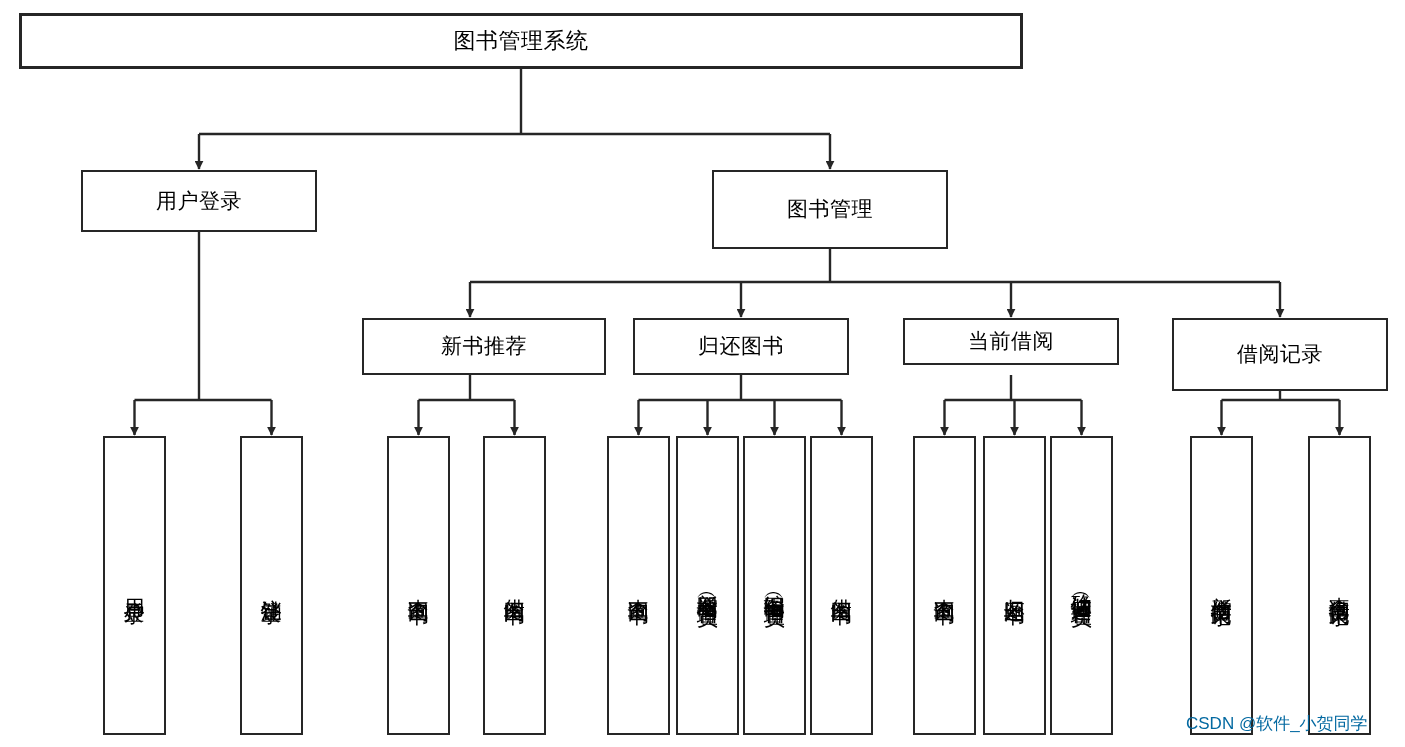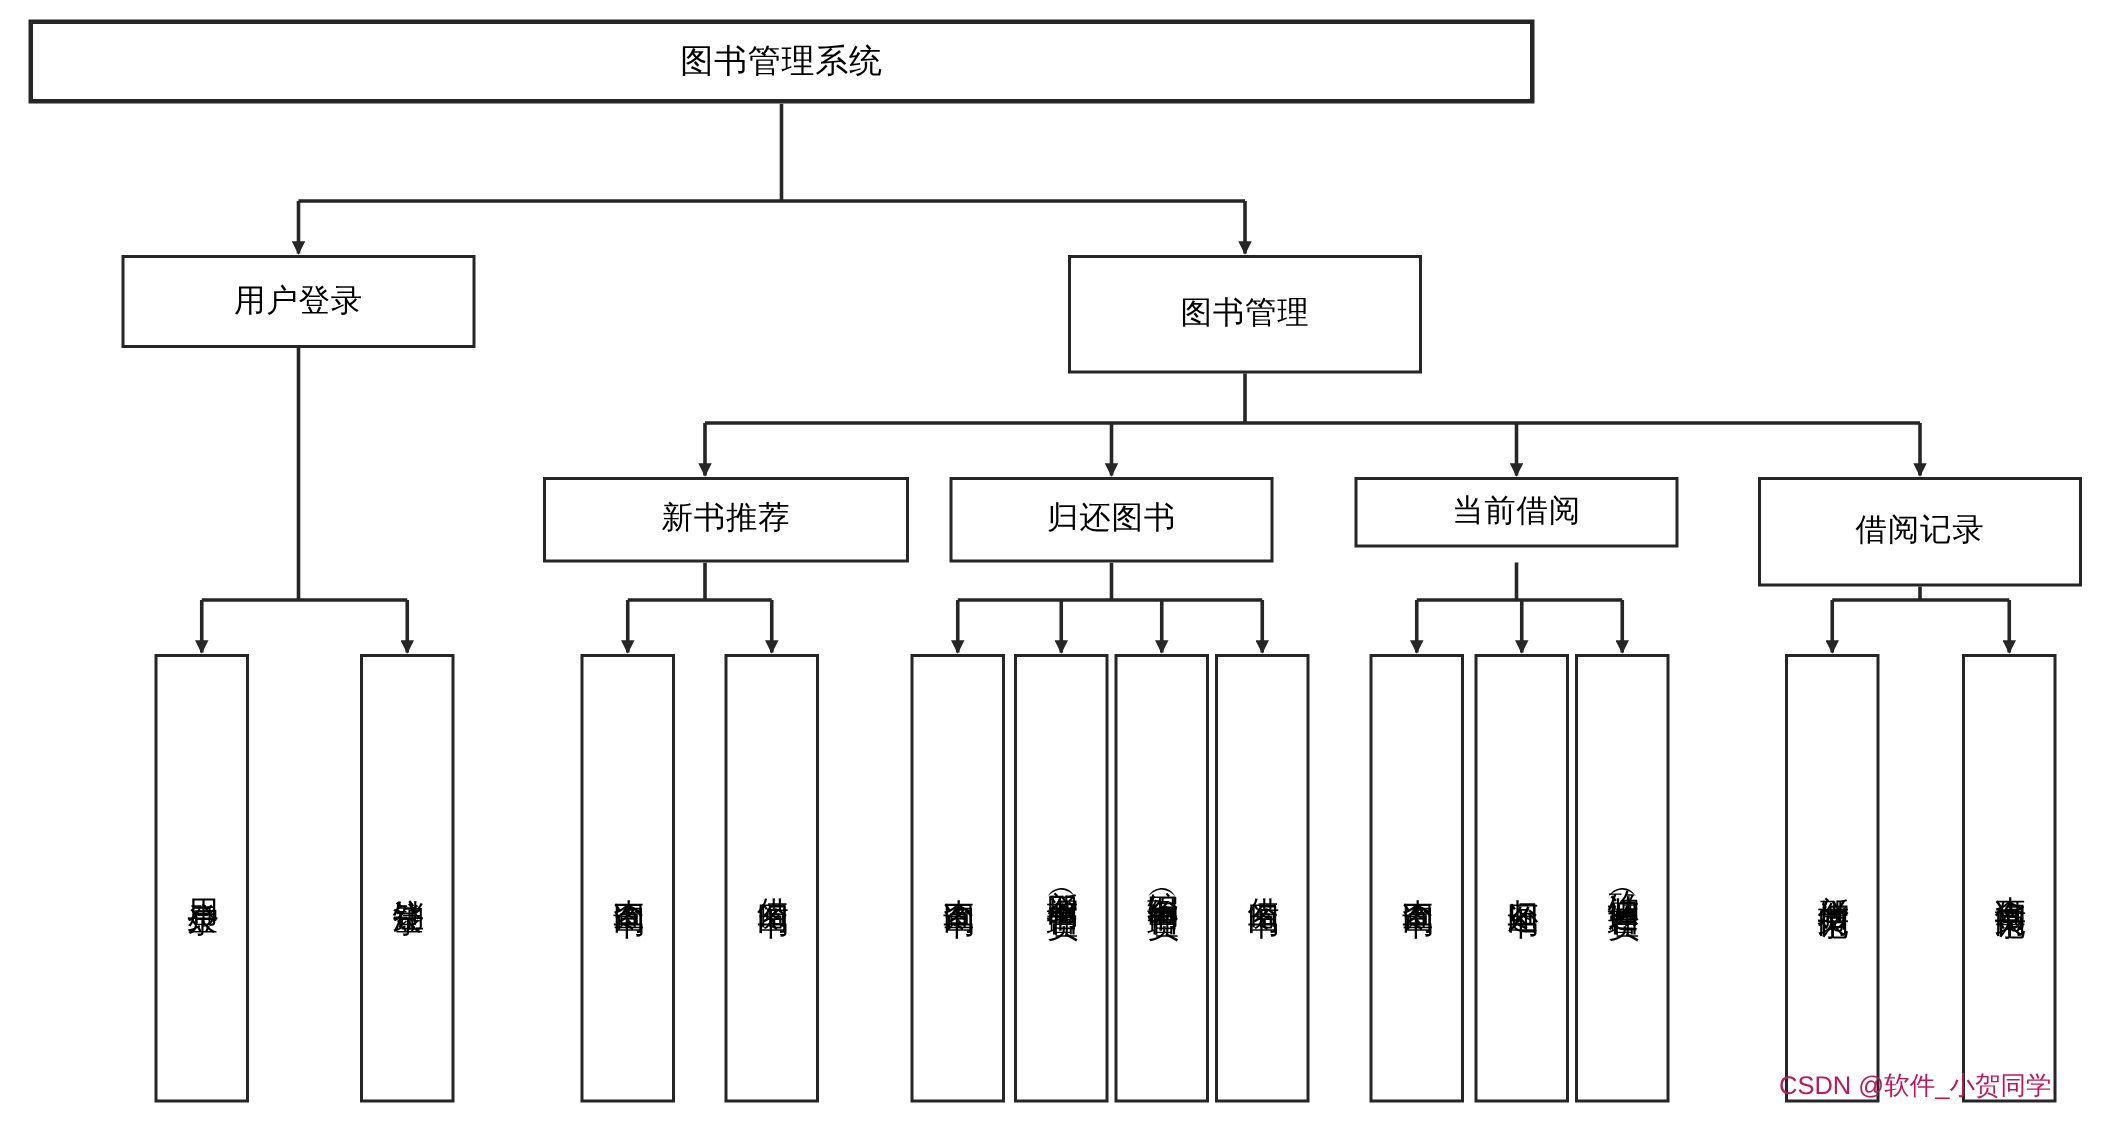--- a/index.html
+++ b/index.html
@@ -61,21 +61,21 @@
     font-size: 21px;
     line-height: 1.32;
     letter-spacing: 2px;
     max-height: 100%;
   }
   #watermark {
     position: absolute;
     left: 1186px;
     top: 712px;
     font-size: 17px;
-    color: #be185d;
+    color: #0369a1;
     white-space: nowrap;
     z-index: 3;
     font-family: "Liberation Sans", "DejaVu Sans", sans-serif;
   }
 </style>
 </head>
 <body>
 
 <div id="diagram-root">
 

